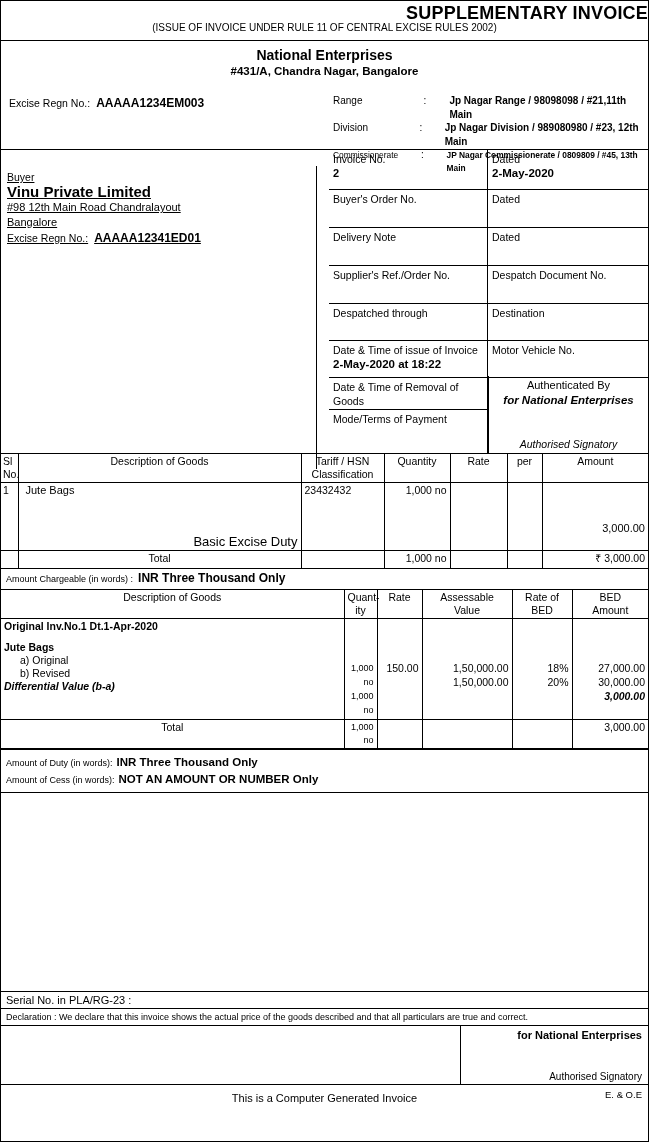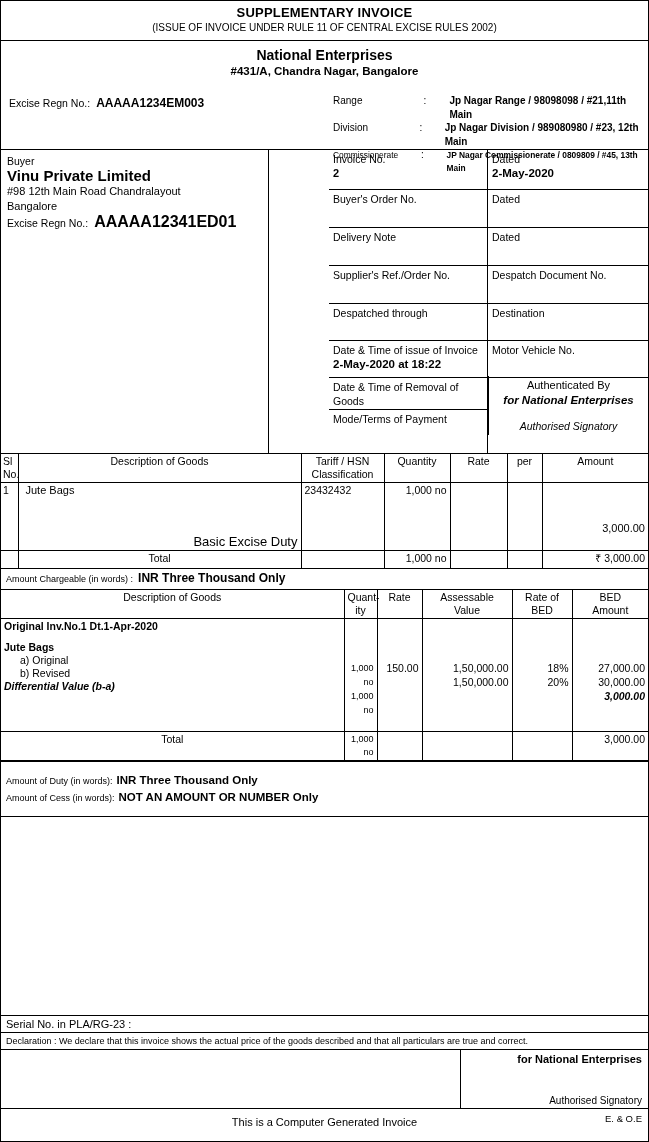--- a/index.html
+++ b/index.html
@@ -29,24 +29,25 @@
 
   
   .title-band {
     height: 40px;
     border-bottom: 1px solid #000;
     text-align: center;
     padding-top: 4px;
     box-sizing: border-box;
   }
   .doc-title {
-    font-size: 13px;
+    font-size: 18px;
     font-weight: bold;
     letter-spacing: .2px;
     line-height: 16px;
+    text-align: right;
   }
   .doc-subtitle {
     font-size: 10px;
     line-height: 14px;
   }
 
   
   .company-band {
     height: 104px;
     border-bottom: 1px solid #000;
@@ -95,30 +96,31 @@
 
   
   .mid {
     position: relative;
     height: 304px;
     border-bottom: 1px solid #000;
     box-sizing: border-box;
   }
   .buyer-box {
     position: absolute;
-    left: 0; top: 0; width: 268px; height: 100%;
+    left: 0; top: 16px; width: 316px; height: 100%;
     border-right: 1px solid #000;
     box-sizing: border-box;
     padding: 4px 6px;
+    text-decoration: underline;
   }
   .buyer-label { font-size: 10.5px; line-height: 14px; }
   .buyer-name  { font-size: 15px; font-weight: bold; line-height: 16px; }
   .buyer-addr  { font-size: 11px; line-height: 14.5px; }
   .buyer-excise { font-size: 10.5px; line-height: 16px; margin-top: 1px; }
-  .buyer-excise .val { font-size: 16px; font-weight: bold; margin-left: 6px; }
+  .buyer-excise .val { font-size: 12px; font-weight: bold; margin-left: 6px; }
 
   .inv-grid {
     position: absolute;
     left: 328px; top: 0; right: 0; bottom: 0;
   }
   .inv-row {
     position: relative;
     border-bottom: 1px solid #000;
     box-sizing: border-box;
   }
@@ -187,21 +189,21 @@
   .diff-desc { font-size: 10.5px; line-height: 14px; }
   .diff-desc .line-b { font-weight: bold; }
   .diff-desc .line-bi { font-weight: bold; font-style: italic; }
   .diff-desc .indent { padding-left: 16px; }
   .num { text-align: right; font-size: 10.5px; line-height: 14px; }
   .num.small { font-size: 9px; }
   .num.bi { font-weight: bold; font-style: italic; }
 
   
   .duty-lines {
-    padding: 10px 5px;
+    padding: 4px 5px;
     font-size: 9px;
     line-height: 16px;
     border-bottom: 1px solid #000;
   }
   .duty-lines .dv { font-size: 11.5px; font-weight: bold; margin-left: 4px; }
 
   .blank-area { height: 198px; border-bottom: 1px solid #000; }
 
   .serial-row {
     border-bottom: 1px solid #000;
@@ -377,21 +379,21 @@
           <div class="inv-val"></div>
         </div>
       </div>
       <div class="inv-row" style="height:44px;border-bottom:none">
         <div class="inv-cell left">
           <div>Mode/Terms of Payment</div>
           <div class="inv-val"></div>
         </div>
       </div>
 
-      <div class="inv-cell right auth-box" style="top:226px; bottom:18px; border-left:1px solid #000;">
+      <div class="inv-cell right auth-box" style="top:226px; bottom:0; border-left:1px solid #000;">
         <div class="auth-top">Authenticated By</div>
         <div class="auth-firm">for National Enterprises</div>
         <div class="auth-sign">Authorised Signatory</div>
       </div>
 
     </div>
   </div>
 
   <table class="grid">
     <colgroup>
@@ -474,21 +476,21 @@
           </td>
           <td class="hd">
             <span>Rate of</span><br>
             <span>BED</span>
           </td>
           <td class="hd">
             <span>BED</span><br>
             <span>Amount</span>
           </td>
         </tr>
-        <tr class="diff-body" style="height:113px">
+        <tr class="diff-body" style="height:101px">
           <td class="diff-desc">
             <div class="line-b">Original Inv.No.1 Dt.1-Apr-2020</div>
             <div class="line-b" style="margin-top:8px">Jute Bags</div>
             <div class="indent">a) Original</div>
             <div class="indent">b) Revised</div>
             <div class="line-bi">Differential Value (b-a)</div>
           </td>
           <td>
             <div class="num small" style="margin-top:41px">1,000 no</div>
             <div class="num small">1,000 no</div>

